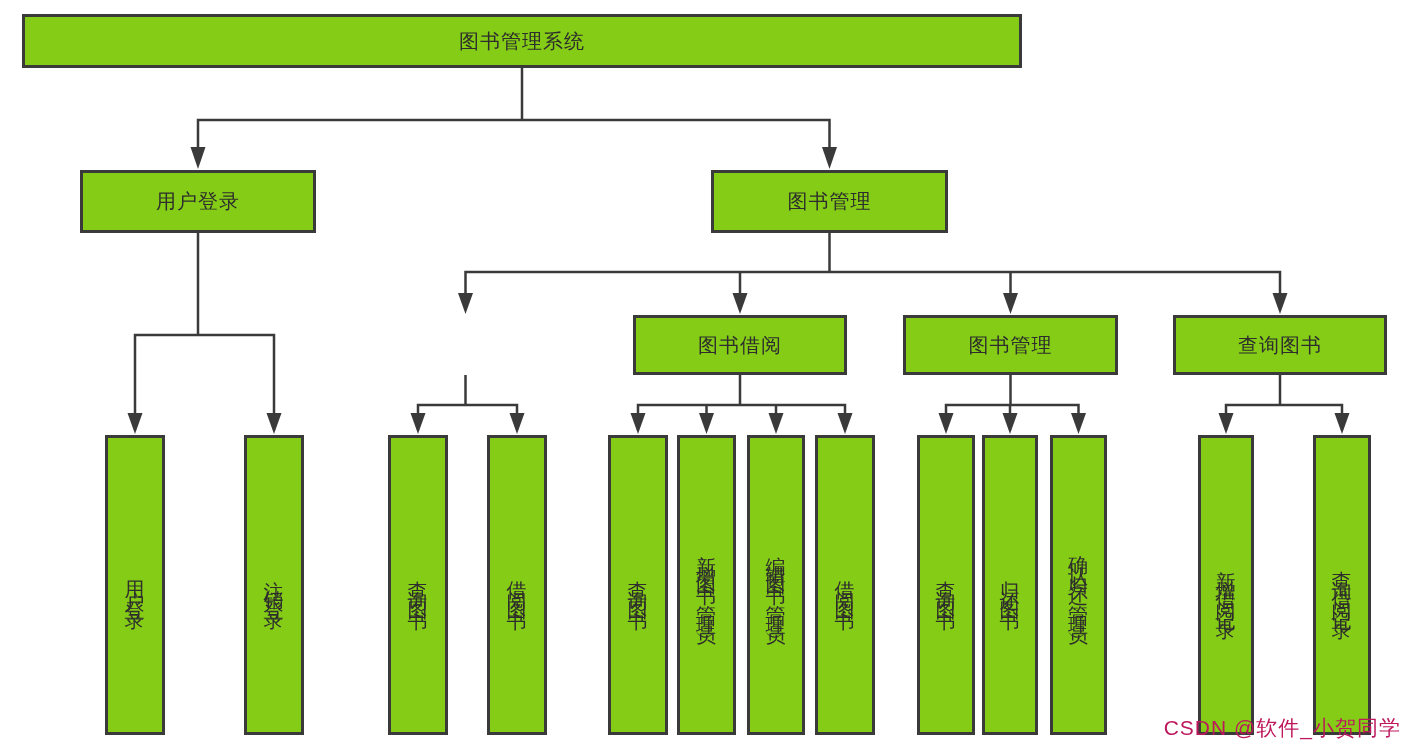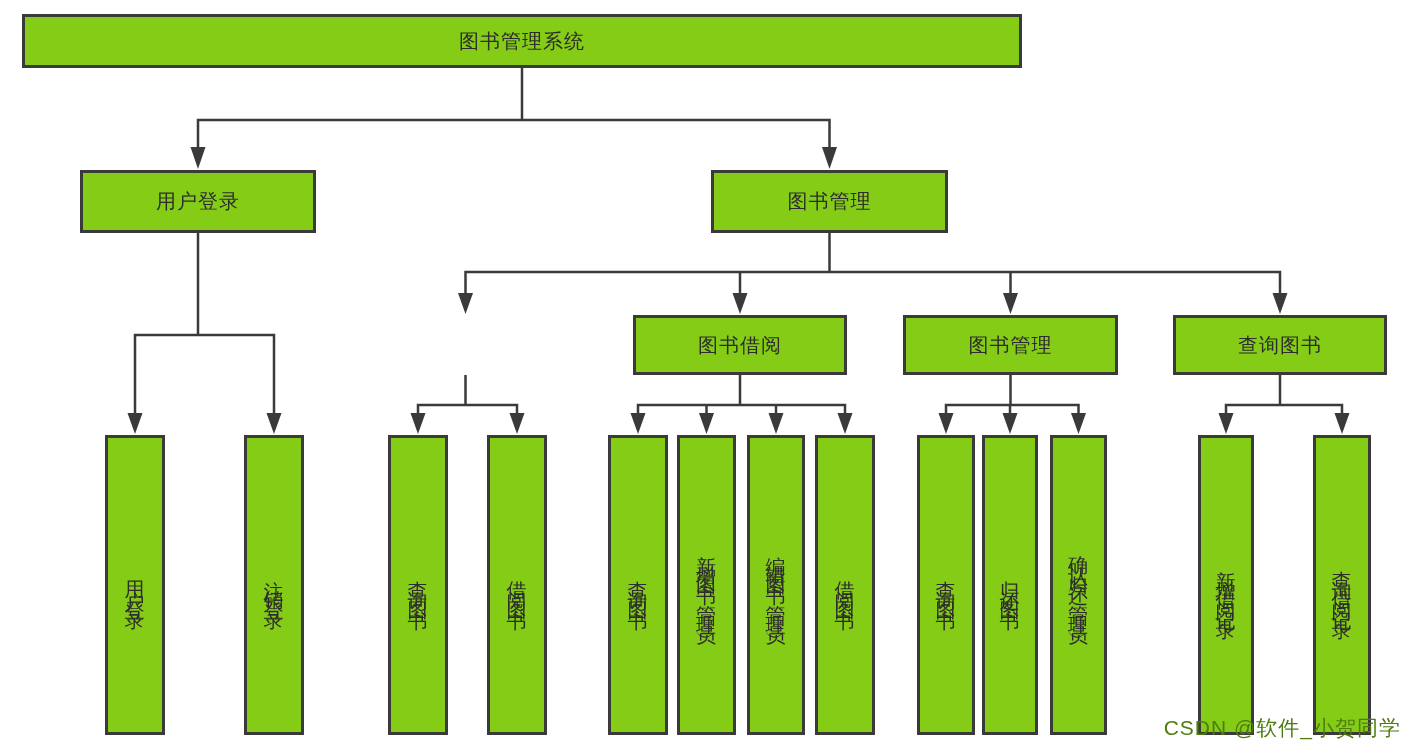--- a/index.html
+++ b/index.html
@@ -35,21 +35,21 @@
     text-orientation: mixed;
     letter-spacing: 10px;
     line-height: 1;
     white-space: nowrap;
   }
   .watermark {
     position: absolute;
     right: 4px;
     top: 714px;
     z-index: 5;
-    color: #4d7c0f;
+    color: #be185d;
     font-size: 21px;
     letter-spacing: 1px;
     white-space: nowrap;
   }
 </style>
 </head>
 <body>
 
 <div class="canvas">
 

